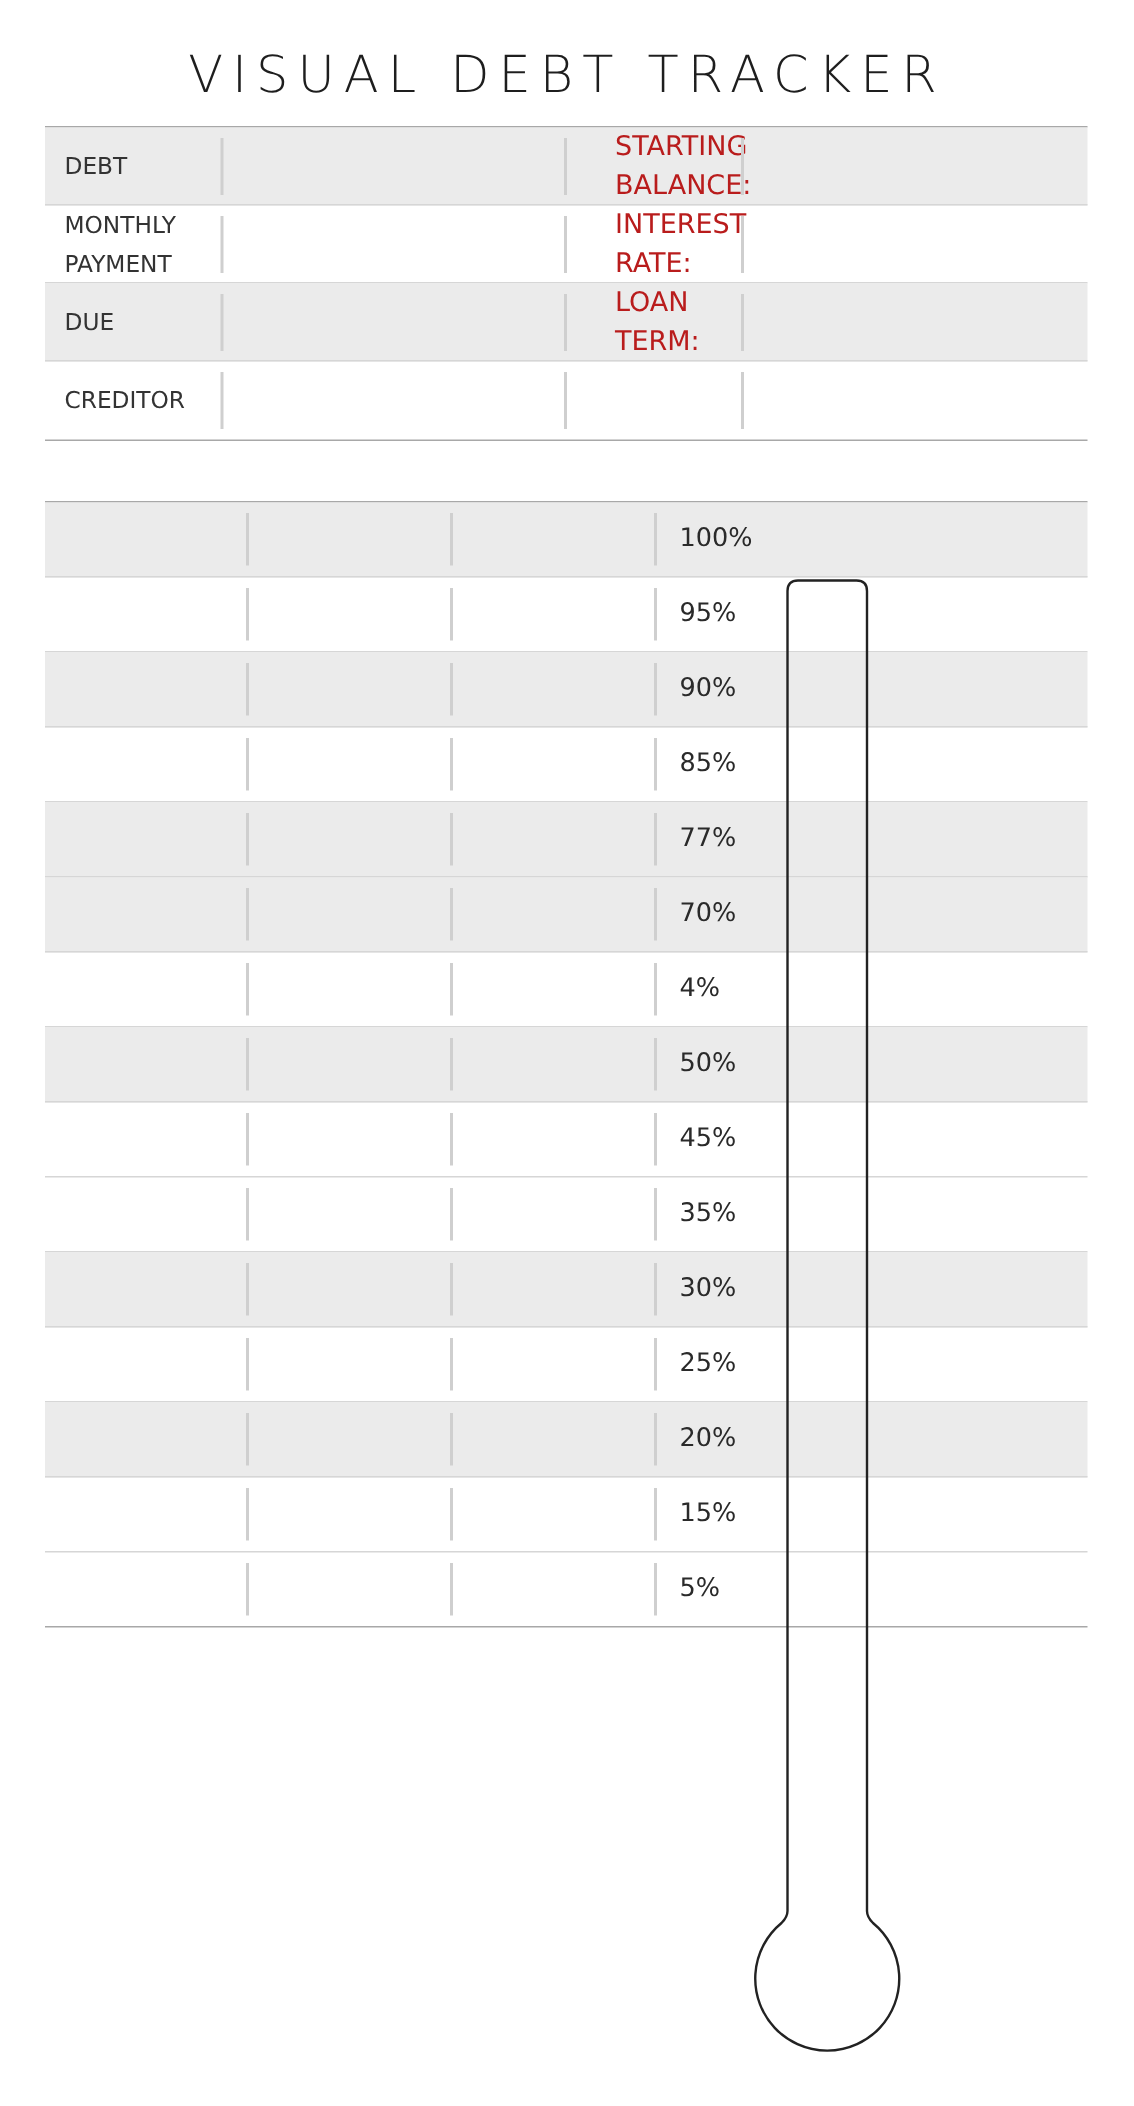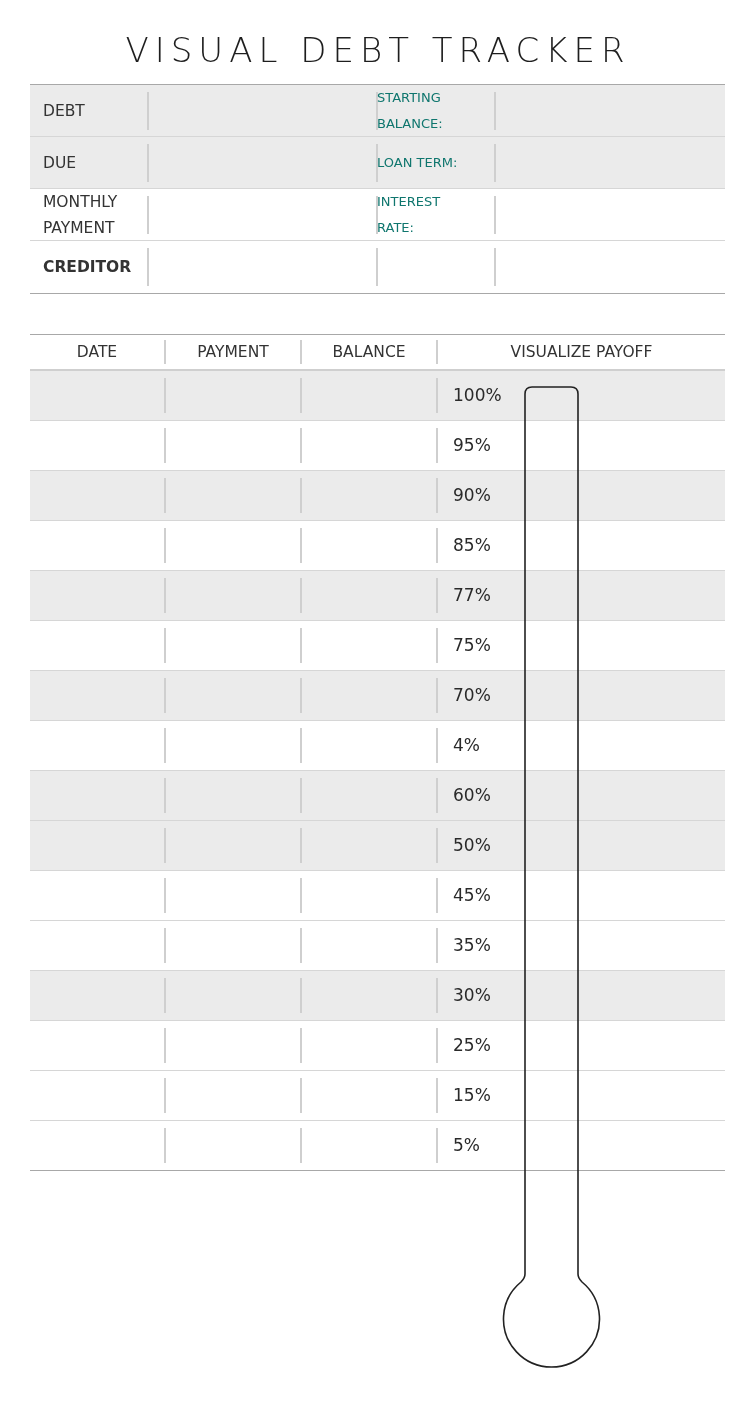--- a/index.html
+++ b/index.html
@@ -18,31 +18,31 @@
     .info {
       position: absolute; left: 30px; top: 84px; width: 695px;
       border-top: 1.5px solid #a8a8a8;
       border-bottom: 1.5px solid #a8a8a8;
     }
     .info-row {
       position: relative; height: 52px;
       border-bottom: 1.5px solid #d6d6d6;
       box-sizing: border-box;
     }
-    .info-row:last-child { border-bottom: none; height: 52px; font-weight: bold; }
+    .info-row:last-child { border-bottom: none; height: 52px; }
     .info-row.shaded { background: #ebebeb; }
     .info-label {
       position: absolute; left: 13px; top: 0; height: 100%;
       display: flex; align-items: center;
       font-size: 15.5px; line-height: 26px; color: #333; width: 110px;
     }
     .info-label2 {
-      position: absolute; left: 347px; top: 0; height: 100%;
+      position: absolute; left: 380px; top: 0; height: 100%;
       display: flex; align-items: center;
-      font-size: 13px; line-height: 26px; color: #0f766e; width: 100px;
+      font-size: 18px; line-height: 26px; color: #b91c1c; width: 100px;
     }
     .vsep {
       position: absolute; width: 2px; background: #cfcfcf;
     }
     .info .vsep { top: 7px; height: 38px; }
     .info-value { position: absolute; top: 4px; height: 44px; }
 
     
     .main {
       position: absolute; left: 30px; top: 334px; width: 695px;
@@ -85,58 +85,49 @@
 <div class="info">
   <div class="info-row shaded">
     <div class="info-label">DEBT</div>
     <div class="vsep" style="left:117px"></div>
     <div class="info-value" style="left:122px;width:222px"></div>
     <div class="vsep" style="left:346px"></div>
     <div class="info-label2">STARTING BALANCE:</div>
     <div class="vsep" style="left:464px"></div>
     <div class="info-value" style="left:470px;width:220px"></div>
   </div>
+  <div class="info-row">
+    <div class="info-label">MONTHLY PAYMENT</div>
+    <div class="vsep" style="left:117px"></div>
+    <div class="info-value" style="left:122px;width:222px"></div>
+    <div class="vsep" style="left:346px"></div>
+    <div class="info-label2">INTEREST RATE:</div>
+    <div class="vsep" style="left:464px"></div>
+    <div class="info-value" style="left:470px;width:220px"></div>
+  </div>
   <div class="info-row shaded">
     <div class="info-label">DUE</div>
     <div class="vsep" style="left:117px"></div>
     <div class="info-value" style="left:122px;width:222px"></div>
     <div class="vsep" style="left:346px"></div>
     <div class="info-label2">LOAN TERM:</div>
     <div class="vsep" style="left:464px"></div>
     <div class="info-value" style="left:470px;width:220px"></div>
   </div>
   <div class="info-row">
-    <div class="info-label">MONTHLY PAYMENT</div>
-    <div class="vsep" style="left:117px"></div>
-    <div class="info-value" style="left:122px;width:222px"></div>
-    <div class="vsep" style="left:346px"></div>
-    <div class="info-label2">INTEREST RATE:</div>
-    <div class="vsep" style="left:464px"></div>
-    <div class="info-value" style="left:470px;width:220px"></div>
-  </div>
-  <div class="info-row">
     <div class="info-label">CREDITOR</div>
     <div class="vsep" style="left:117px"></div>
     <div class="info-value" style="left:122px;width:222px"></div>
     <div class="vsep" style="left:346px"></div>
     <div class="vsep" style="left:464px"></div>
     <div class="info-value" style="left:470px;width:220px"></div>
   </div>
 </div>
 
 <div class="main">
-  <div class="main-head">
-    <div class="head-cell" style="left:0;width:134px">DATE</div>
-    <div class="vsep" style="left:134px"></div>
-    <div class="head-cell" style="left:136px;width:134px">PAYMENT</div>
-    <div class="vsep" style="left:270px"></div>
-    <div class="head-cell" style="left:272px;width:134px">BALANCE</div>
-    <div class="vsep" style="left:406px"></div>
-    <div class="head-cell" style="left:408px;width:287px">VISUALIZE PAYOFF</div>
-  </div>
   <div id="rows-container">
       <div class="body-row shaded">
         <div class="cell" style="left:0;width:132px"></div>
         <div class="vsep" style="left:134px"></div>
         <div class="cell" style="left:137px;width:131px"></div>
         <div class="vsep" style="left:270px"></div>
         <div class="cell" style="left:273px;width:131px"></div>
         <div class="vsep" style="left:406px"></div>
         <div class="pct">100%</div>
       </div>
@@ -169,29 +160,20 @@
       </div>
       <div class="body-row shaded">
         <div class="cell" style="left:0;width:132px"></div>
         <div class="vsep" style="left:134px"></div>
         <div class="cell" style="left:137px;width:131px"></div>
         <div class="vsep" style="left:270px"></div>
         <div class="cell" style="left:273px;width:131px"></div>
         <div class="vsep" style="left:406px"></div>
         <div class="pct">77%</div>
       </div>
-      <div class="body-row">
-        <div class="cell" style="left:0;width:132px"></div>
-        <div class="vsep" style="left:134px"></div>
-        <div class="cell" style="left:137px;width:131px"></div>
-        <div class="vsep" style="left:270px"></div>
-        <div class="cell" style="left:273px;width:131px"></div>
-        <div class="vsep" style="left:406px"></div>
-        <div class="pct">75%</div>
-      </div>
       <div class="body-row shaded">
         <div class="cell" style="left:0;width:132px"></div>
         <div class="vsep" style="left:134px"></div>
         <div class="cell" style="left:137px;width:131px"></div>
         <div class="vsep" style="left:270px"></div>
         <div class="cell" style="left:273px;width:131px"></div>
         <div class="vsep" style="left:406px"></div>
         <div class="pct">70%</div>
       </div>
       <div class="body-row">
@@ -203,29 +185,20 @@
         <div class="vsep" style="left:406px"></div>
         <div class="pct">4%</div>
       </div>
       <div class="body-row shaded">
         <div class="cell" style="left:0;width:132px"></div>
         <div class="vsep" style="left:134px"></div>
         <div class="cell" style="left:137px;width:131px"></div>
         <div class="vsep" style="left:270px"></div>
         <div class="cell" style="left:273px;width:131px"></div>
         <div class="vsep" style="left:406px"></div>
-        <div class="pct">60%</div>
-      </div>
-      <div class="body-row shaded">
-        <div class="cell" style="left:0;width:132px"></div>
-        <div class="vsep" style="left:134px"></div>
-        <div class="cell" style="left:137px;width:131px"></div>
-        <div class="vsep" style="left:270px"></div>
-        <div class="cell" style="left:273px;width:131px"></div>
-        <div class="vsep" style="left:406px"></div>
         <div class="pct">50%</div>
       </div>
       <div class="body-row">
         <div class="cell" style="left:0;width:132px"></div>
         <div class="vsep" style="left:134px"></div>
         <div class="cell" style="left:137px;width:131px"></div>
         <div class="vsep" style="left:270px"></div>
         <div class="cell" style="left:273px;width:131px"></div>
         <div class="vsep" style="left:406px"></div>
         <div class="pct">45%</div>
@@ -249,20 +222,29 @@
         <div class="pct">30%</div>
       </div>
       <div class="body-row">
         <div class="cell" style="left:0;width:132px"></div>
         <div class="vsep" style="left:134px"></div>
         <div class="cell" style="left:137px;width:131px"></div>
         <div class="vsep" style="left:270px"></div>
         <div class="cell" style="left:273px;width:131px"></div>
         <div class="vsep" style="left:406px"></div>
         <div class="pct">25%</div>
+      </div>
+      <div class="body-row shaded">
+        <div class="cell" style="left:0;width:132px"></div>
+        <div class="vsep" style="left:134px"></div>
+        <div class="cell" style="left:137px;width:131px"></div>
+        <div class="vsep" style="left:270px"></div>
+        <div class="cell" style="left:273px;width:131px"></div>
+        <div class="vsep" style="left:406px"></div>
+        <div class="pct">20%</div>
       </div>
       <div class="body-row">
         <div class="cell" style="left:0;width:132px"></div>
         <div class="vsep" style="left:134px"></div>
         <div class="cell" style="left:137px;width:131px"></div>
         <div class="vsep" style="left:270px"></div>
         <div class="cell" style="left:273px;width:131px"></div>
         <div class="vsep" style="left:406px"></div>
         <div class="pct">15%</div>
       </div>

